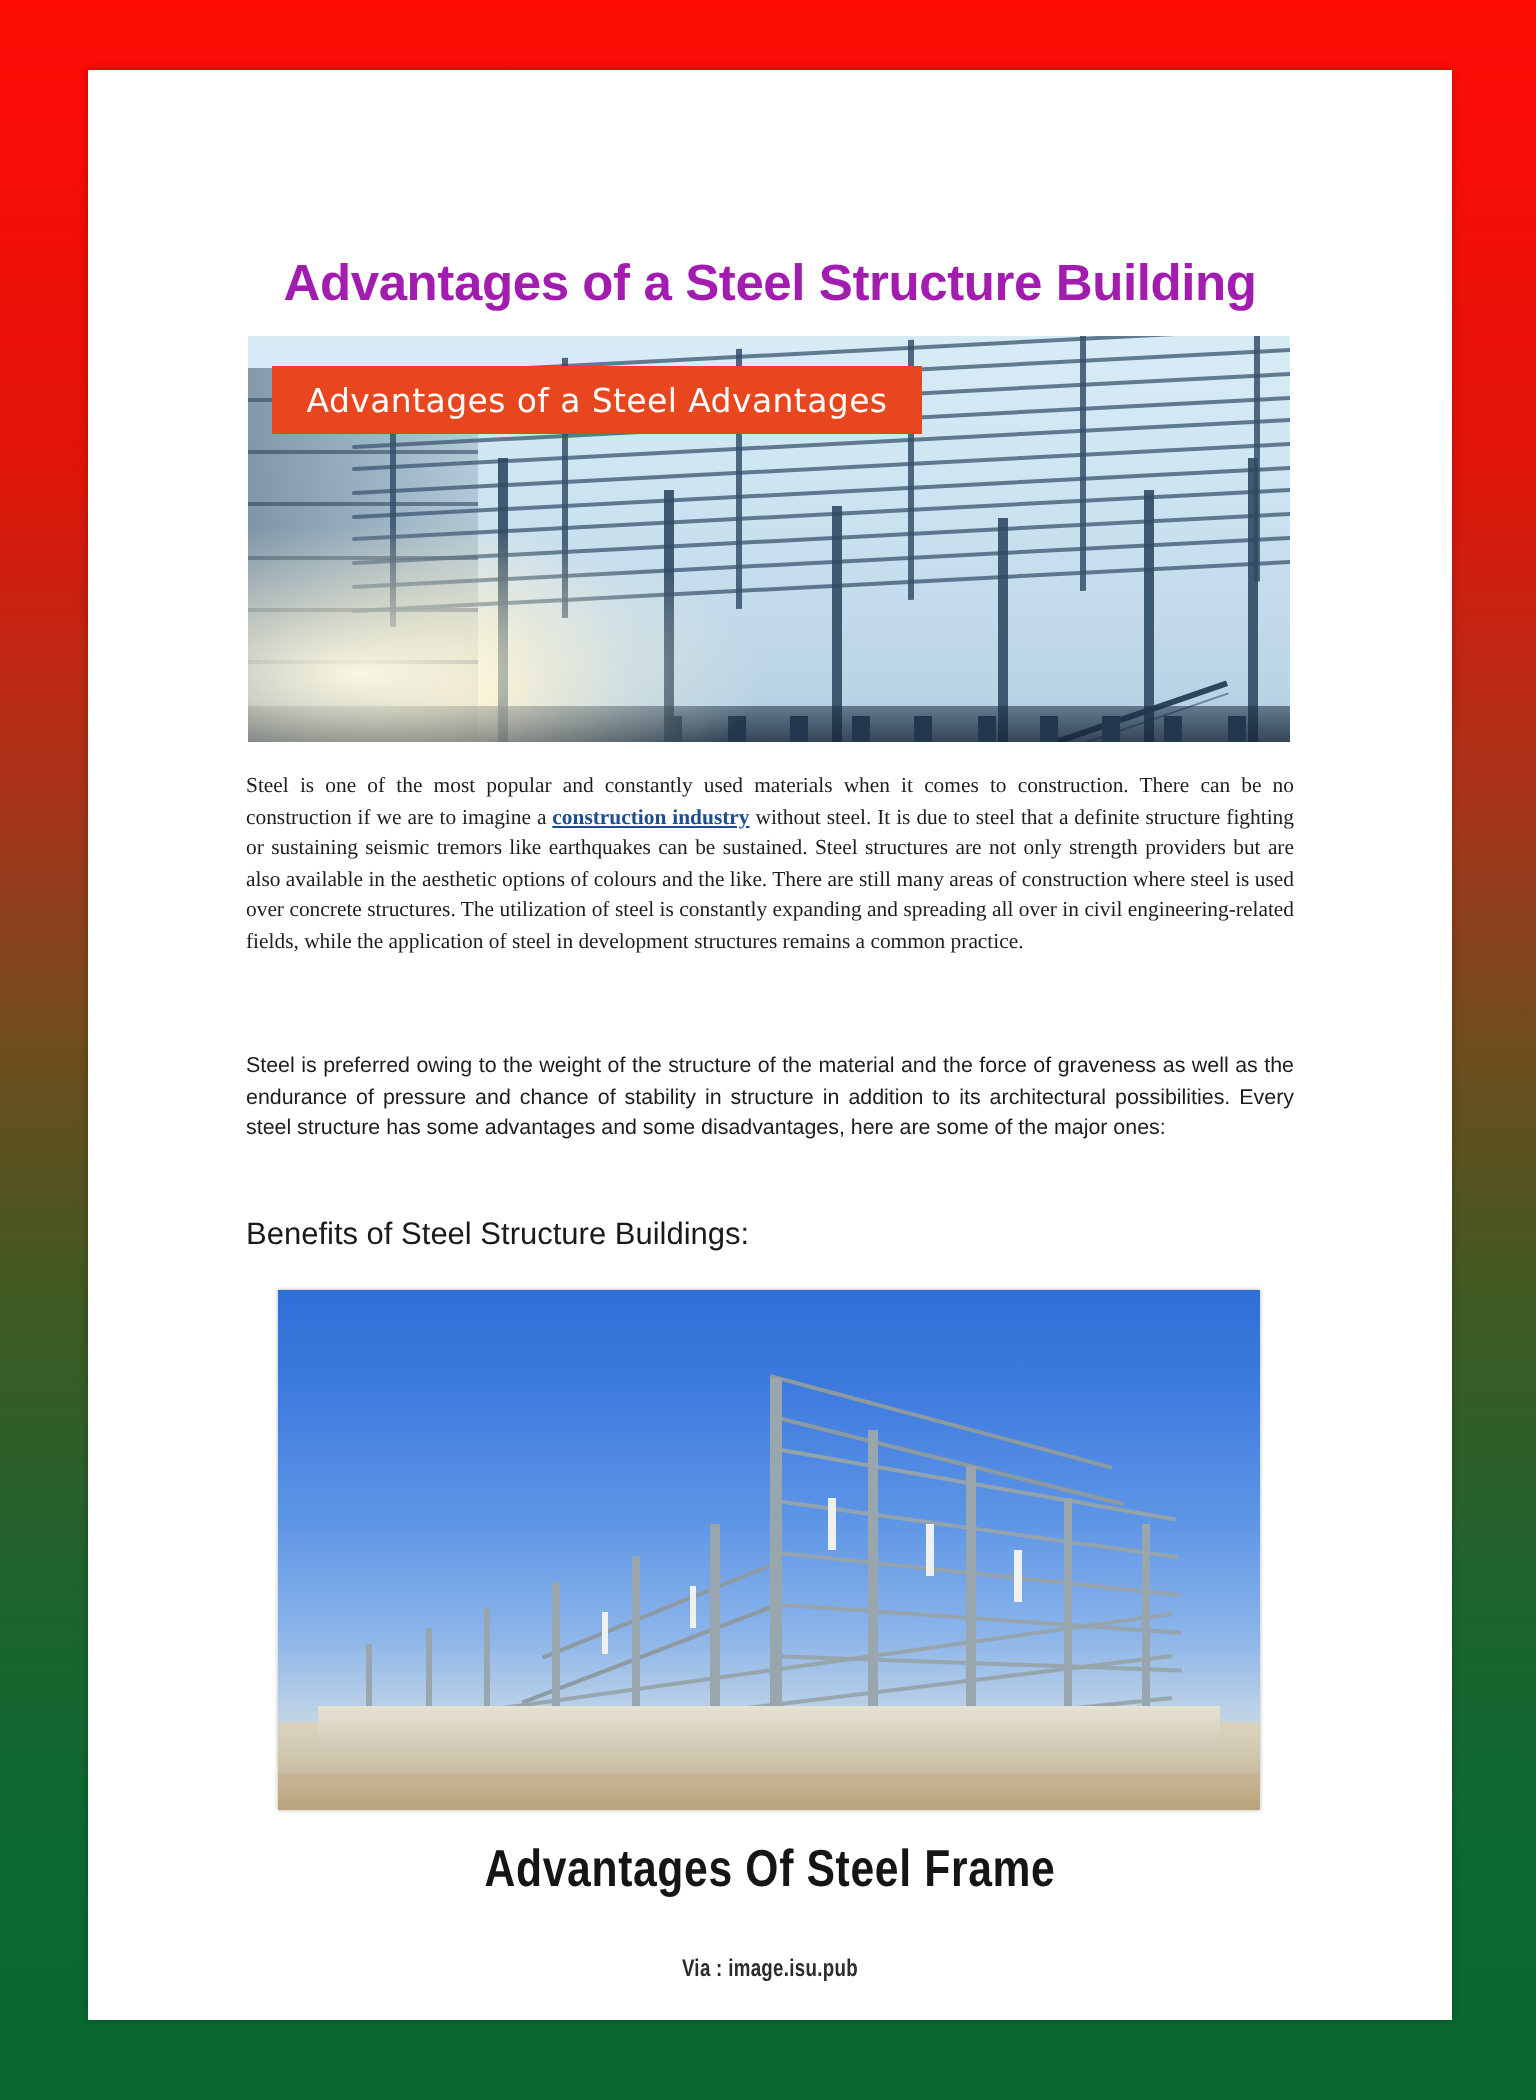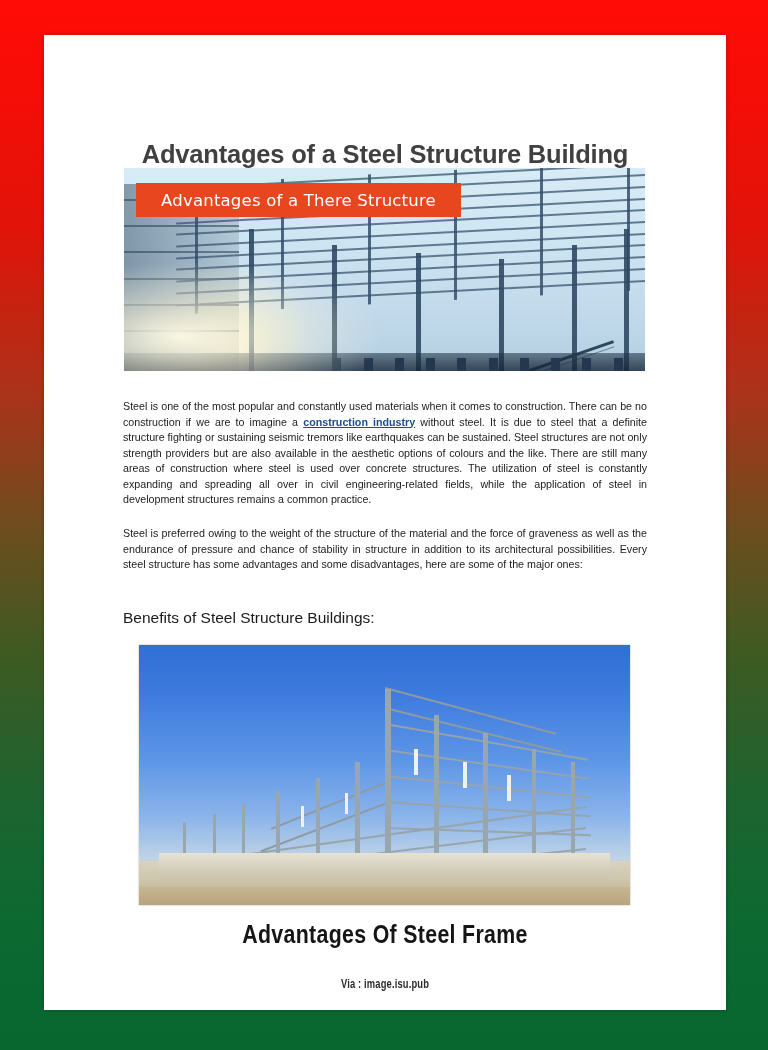--- a/index.html
+++ b/index.html
@@ -44,24 +44,23 @@
 
   
   .doc-title {
     position: absolute;
     left: 0;
     right: 0;
     top: 93px;
     text-align: center;
     font-size: 25.5px;
     font-weight: bold;
-    color: #404040;
+    color: #a21caf;
     letter-spacing: -0.2px;
     font-family: "Liberation Sans", sans-serif;
-    margin-top: 12px;
   }
 
   
   .hero-figure {
     position: absolute;
     left: 80px;
     top: 133px;
     width: 521px;
     height: 203px;
     overflow: hidden;
@@ -183,21 +182,21 @@
   .body-col {
     position: absolute;
     left: 79px;
     width: 524px;
     font-size: 10.7px;
     line-height: 15.5px;
     color: #1c1c1c;
     text-align: justify;
     font-family: "Liberation Sans", sans-serif;
   }
-  .para-1 { top: 364px; }
+  .para-1 { top: 351px; font-family: Liberation Serif, serif; }
   .para-2 { top: 491px; }
 
   .inline-link {
     color: #1d4d8f;
     text-decoration: underline;
     font-weight: 600;
   }
 
   
   .section-heading {
@@ -350,21 +349,21 @@
         <div class="tooth" style="left:76%"></div>
         <div class="tooth" style="left:82%"></div>
         <div class="tooth" style="left:88%"></div>
         <div class="tooth" style="left:94%"></div>
 
         <div class="sky-glow"></div>
       </div>
     </div>
 
     <div class="hero-banner">
-      <span class="hero-banner-text">Advantages of a There Structure</span>
+      <span class="hero-banner-text">Advantages of a Steel Advantages</span>
     </div>
 
     <div class="body-col para-1"><span>Steel is one of the most popular and constantly used materials when it comes to construction. There can be no construction if we are to imagine a </span><a href="#" class="inline-link">construction industry</a><span> without steel. It is due to steel that a definite structure fighting or sustaining seismic tremors like earthquakes can be sustained. Steel structures are not only strength providers but are also available in the aesthetic options of colours and the like. There are still many areas of construction where steel is used over concrete structures. The utilization of steel is constantly expanding and spreading all over in civil engineering-related fields, while the application of steel in development structures remains a common practice.</span></div>
 
     <div class="body-col para-2">Steel is preferred owing to the weight of the structure of the material and the force of graveness as well as the endurance of pressure and chance of stability in structure in addition to its architectural possibilities. Every steel structure has some advantages and some disadvantages, here are some of the major ones:</div>
 
     <div class="section-heading">Benefits of Steel Structure Buildings:</div>
 
     <div class="frame-figure">
       <div class="frame-photo">

